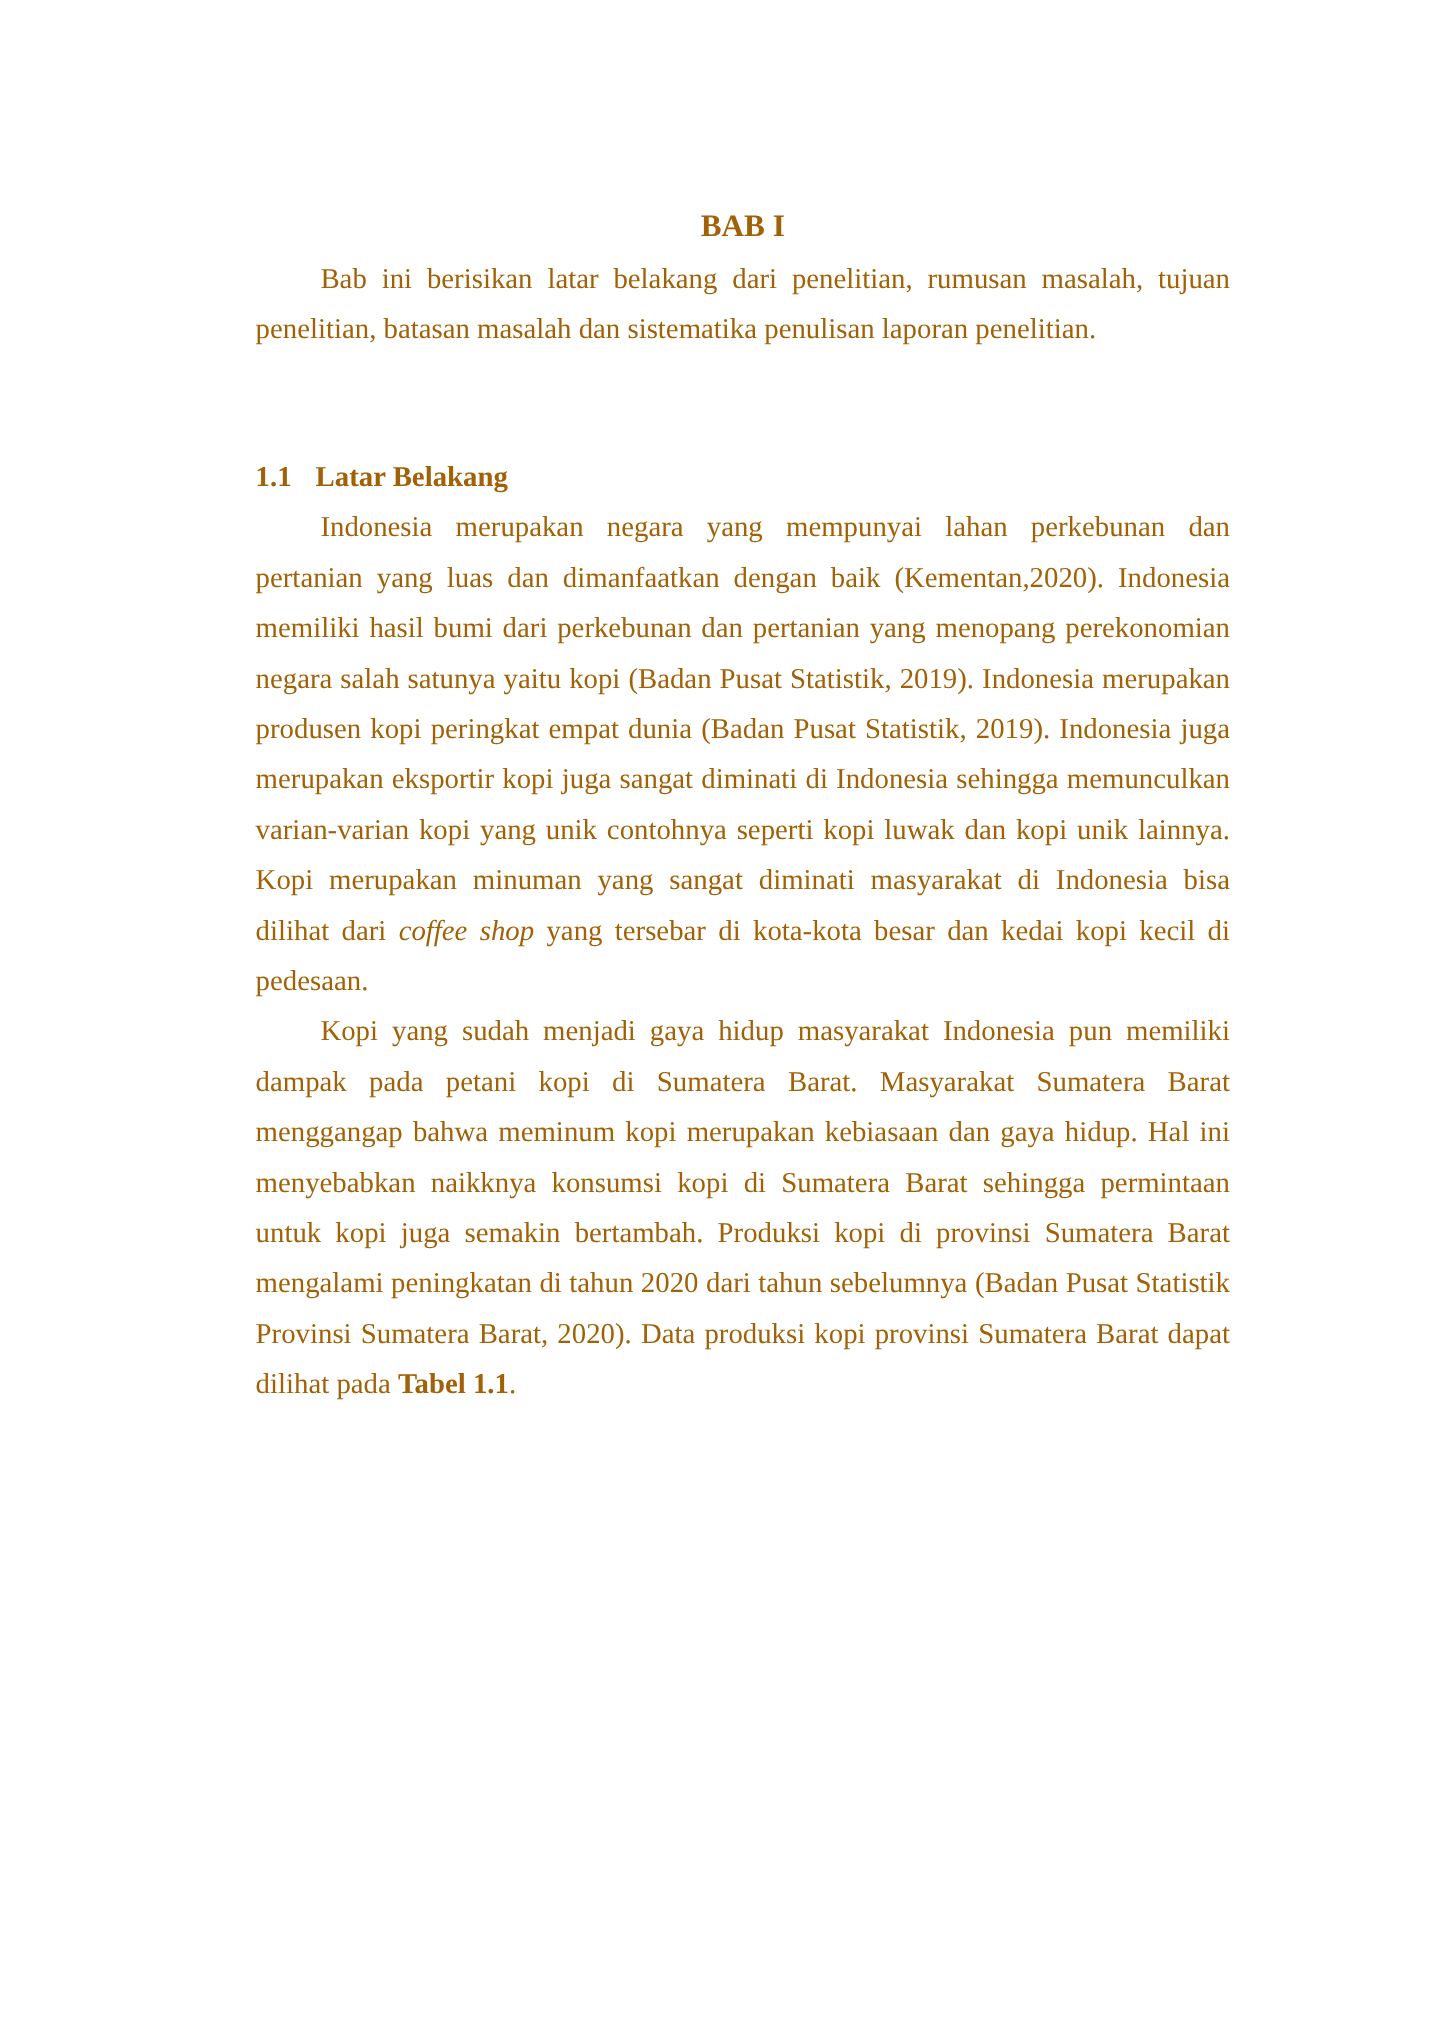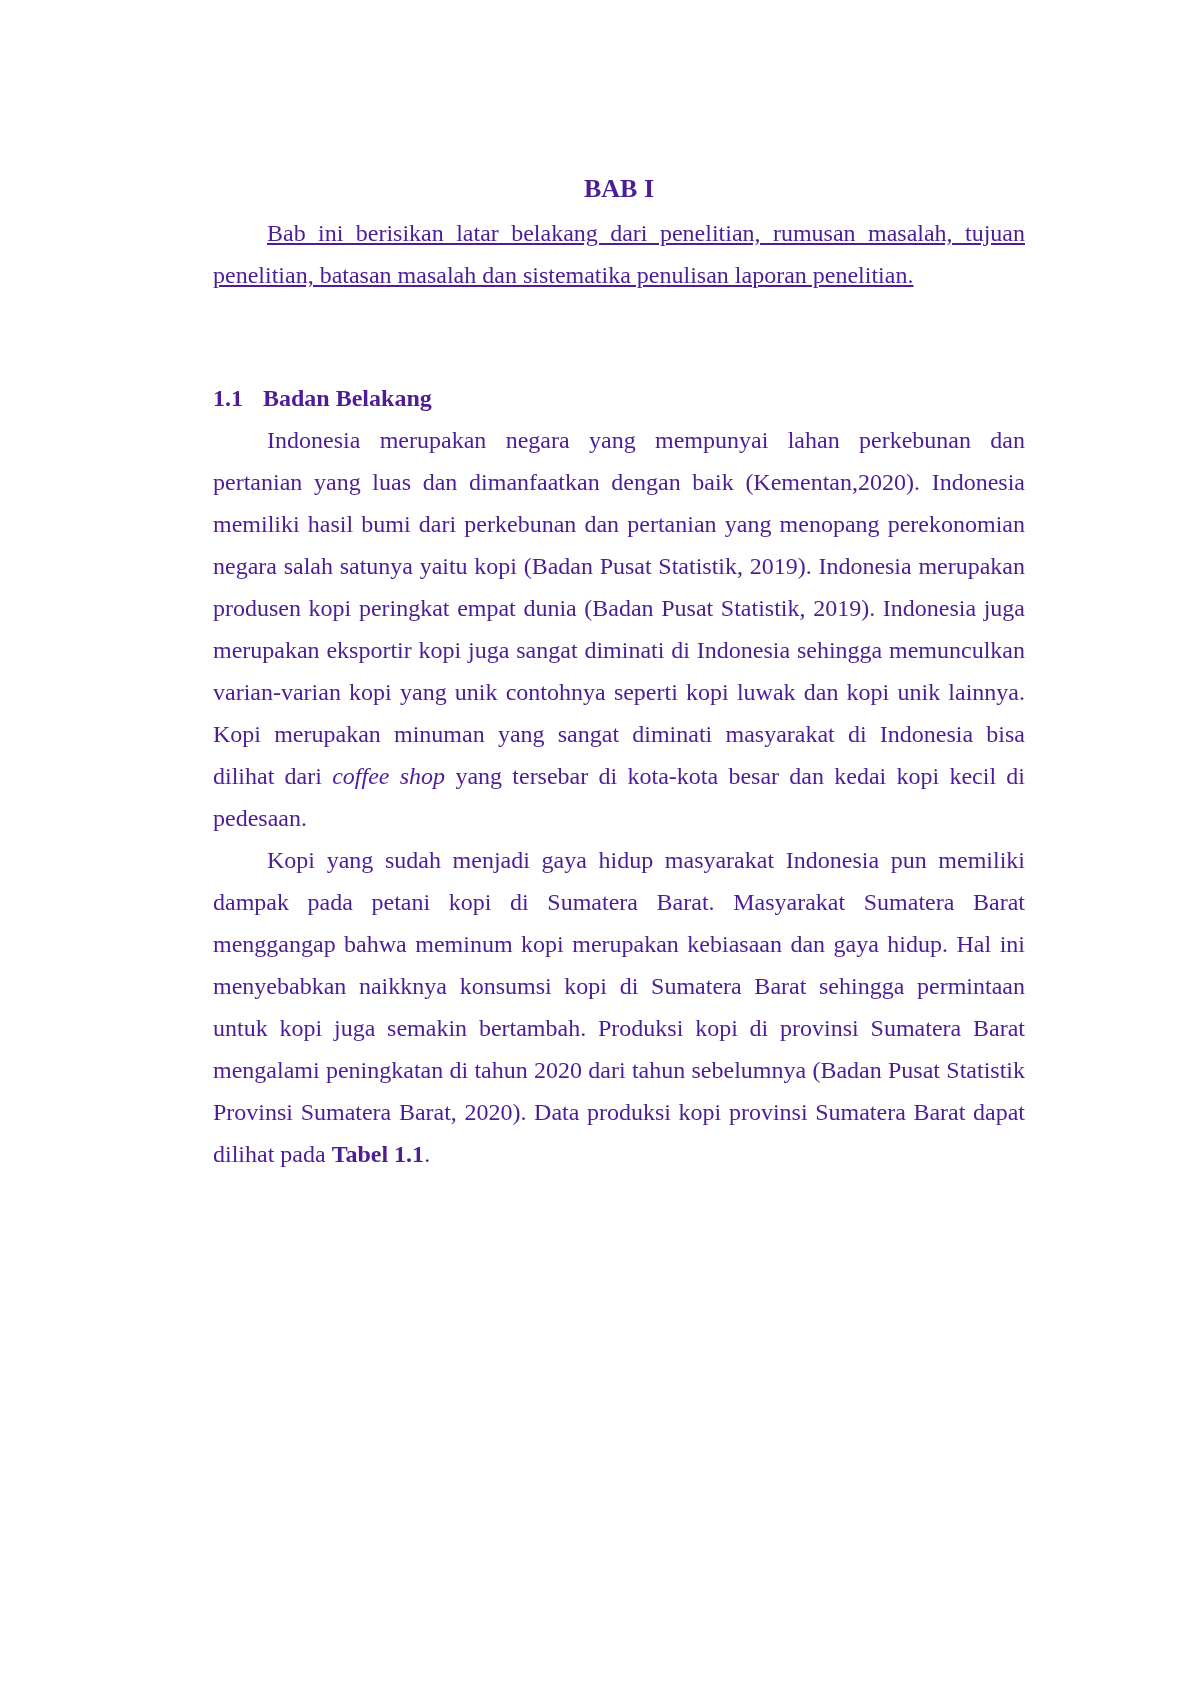--- a/index.html
+++ b/index.html
@@ -5,61 +5,61 @@
   html, body {
     margin: 0;
     padding: 0;
     background: #ffffff;
   }
   .page {
     position: relative;
     width: 1200px;
     height: 1698px;
     background: #ffffff;
-    color: #4c1d95;
+    color: #a16207;
     font-family: "Liberation Serif", "DejaVu Serif", serif;
     font-size: 24px;
     box-sizing: border-box;
     padding: 165px 175px 0 213px;
     overflow: hidden;
   }
   .chapter-heading {
     text-align: center;
     font-weight: bold;
     font-size: 26px;
     line-height: 47px;
   }
   .body-text {
     text-align: justify;
     line-height: 42px;
   }
   p.para {
     margin: 0;
     text-indent: 54px;
   }
-  .intro-para      { margin-top: 45px; text-decoration: underline; }
+  .intro-para      { margin-top: 45px; }
   .section-heading { margin-top: 61px; font-weight: bold; line-height: 42px; }
   .section-number  { display: inline-block; width: 50px; margin-top: 20px; }
   .para-1          { margin-top: 38px; }
   .para-2          { margin-top: 40px; }
   em    { }
   strong{ font-weight: bold; }
 </style>
 </head>
 <body>
 
 <div class="page">
 
   <header class="chapter-heading">
     <div>BAB I</div>
   </header>
 
   <p class="para body-text intro-para"><span>Bab ini berisikan latar belakang dari penelitian, rumusan masalah, tujuan penelitian, batasan masalah dan sistematika penulisan laporan penelitian.</span></p>
 
   <div class="section-heading">
-    <span class="section-number">1.1</span><span>Badan Belakang</span>
+    <span class="section-number">1.1</span><span>Latar Belakang</span>
   </div>
 
   <p class="para body-text para-1"><span>Indonesia merupakan negara yang mempunyai lahan perkebunan dan pertanian yang luas dan dimanfaatkan dengan baik (Kementan,2020). Indonesia memiliki hasil bumi dari perkebunan dan pertanian yang menopang perekonomian negara salah satunya yaitu kopi (Badan Pusat Statistik, 2019). Indonesia merupakan produsen kopi peringkat empat dunia (Badan Pusat Statistik, 2019). Indonesia juga merupakan eksportir kopi juga sangat diminati di Indonesia sehingga memunculkan varian-varian kopi yang unik contohnya seperti kopi luwak dan kopi unik lainnya. Kopi merupakan minuman yang sangat diminati masyarakat di Indonesia bisa dilihat dari </span><em>coffee shop</em><span> yang tersebar di kota-kota besar dan kedai kopi kecil di pedesaan.</span></p>
 
   <p class="para body-text para-2"><span>Kopi yang sudah menjadi gaya hidup masyarakat Indonesia pun memiliki dampak pada petani kopi di Sumatera Barat. Masyarakat Sumatera Barat menggangap bahwa meminum kopi merupakan kebiasaan dan gaya hidup. Hal ini menyebabkan naikknya konsumsi kopi di Sumatera Barat sehingga permintaan untuk kopi juga semakin bertambah. Produksi kopi di provinsi Sumatera Barat mengalami peningkatan di tahun 2020 dari tahun sebelumnya (Badan Pusat Statistik Provinsi Sumatera Barat, 2020). Data produksi kopi provinsi Sumatera Barat dapat dilihat pada </span><strong>Tabel 1.1</strong><span>.</span></p>
 
 </div>
 
 </body></html>

